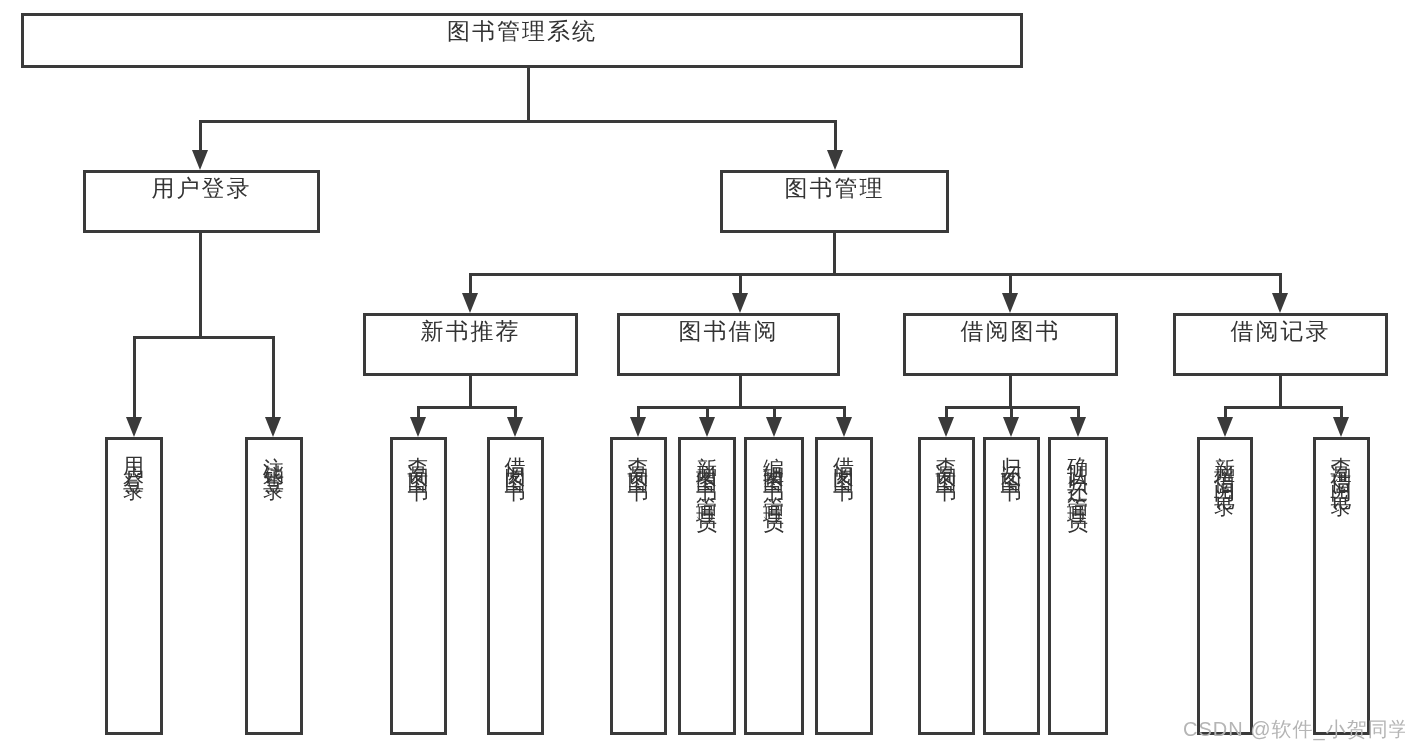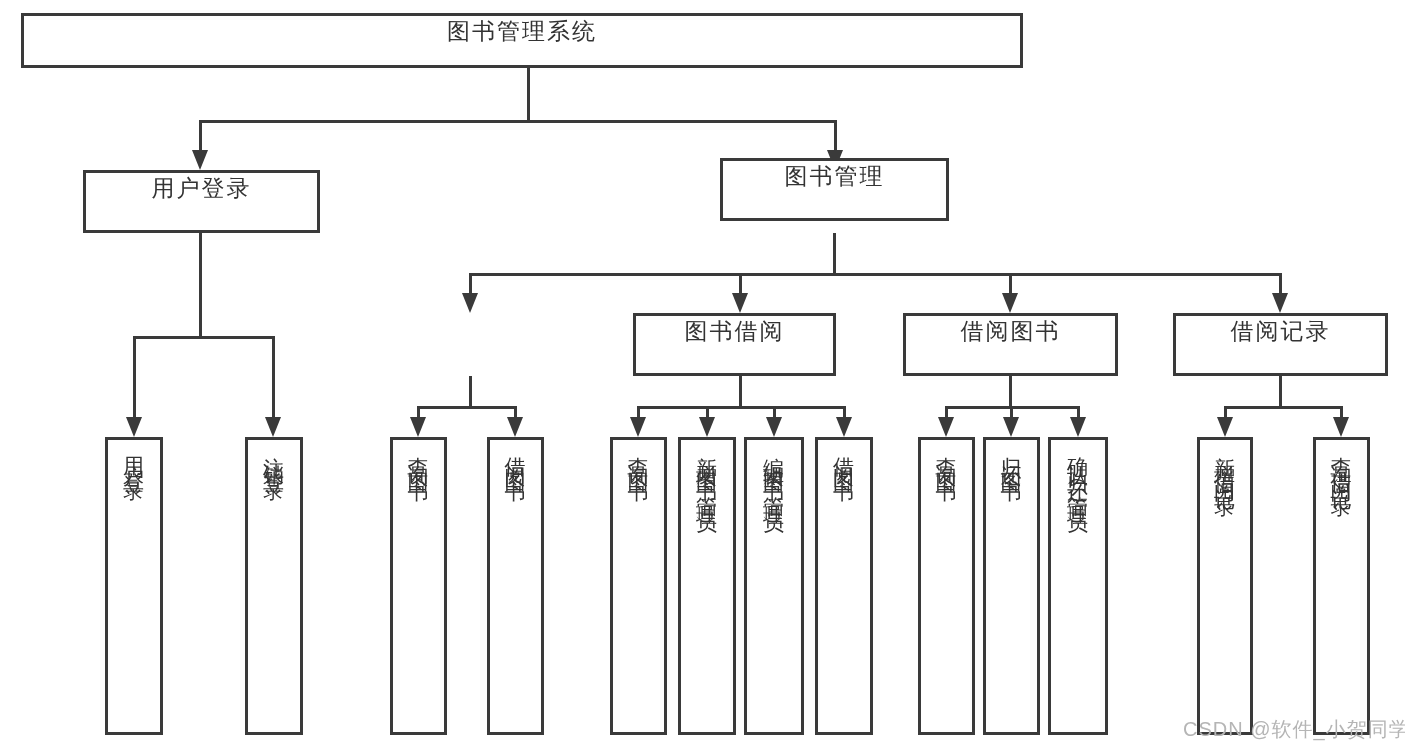--- a/index.html
+++ b/index.html
@@ -40,21 +40,21 @@
   <div class="line" style="left:527px;top:68px;width:3px;height:55px"></div>
   <div class="line" style="left:199px;top:120px;width:638px;height:3px"></div>
   <div class="line" style="left:199px;top:120px;width:3px;height:32px"></div>
   <div class="arw" style="left:192px;top:150px"></div>
   <div class="line" style="left:834px;top:120px;width:3px;height:32px"></div>
   <div class="arw" style="left:827px;top:150px"></div>
 
   <div class="box hbox" style="left:83px;top:170px;width:237px;height:63px">
     <span>用户登录</span>
   </div>
-  <div class="box hbox" style="left:720px;top:158px;width:229px;height:63px">
+  <div class="box hbox" style="left:720px;top:170px;width:229px;height:63px">
     <span>图书管理</span>
   </div>
 
   <div class="line" style="left:199px;top:233px;width:3px;height:106px"></div>
   <div class="line" style="left:133px;top:336px;width:142px;height:3px"></div>
   <div class="line" style="left:133px;top:336px;width:3px;height:83px"></div>
   <div class="arw" style="left:126px;top:417px"></div>
   <div class="line" style="left:272px;top:336px;width:3px;height:83px"></div>
   <div class="arw" style="left:265px;top:417px"></div>
 
@@ -62,21 +62,24 @@
   <div class="line" style="left:469px;top:273px;width:813px;height:3px"></div>
   <div class="line" style="left:469px;top:273px;width:3px;height:22px"></div>
   <div class="arw" style="left:462px;top:293px"></div>
   <div class="line" style="left:739px;top:273px;width:3px;height:22px"></div>
   <div class="arw" style="left:732px;top:293px"></div>
   <div class="line" style="left:1009px;top:273px;width:3px;height:22px"></div>
   <div class="arw" style="left:1002px;top:293px"></div>
   <div class="line" style="left:1279px;top:273px;width:3px;height:22px"></div>
   <div class="arw" style="left:1272px;top:293px"></div>
 
-  <div class="box hbox" style="left:633px;top:313px;width:203px;height:63px">
+  <div class="box hbox" style="left:363px;top:313px;width:215px;height:63px">
+    <span>新书推荐</span>
+  </div>
+  <div class="box hbox" style="left:617px;top:313px;width:223px;height:63px">
     <span>图书借阅</span>
   </div>
   <div class="box hbox" style="left:903px;top:313px;width:215px;height:63px">
     <span>借阅图书</span>
   </div>
   <div class="box hbox" style="left:1173px;top:313px;width:215px;height:63px">
     <span>借阅记录</span>
   </div>
 
   <div class="line" style="left:469px;top:376px;width:3px;height:33px"></div>

